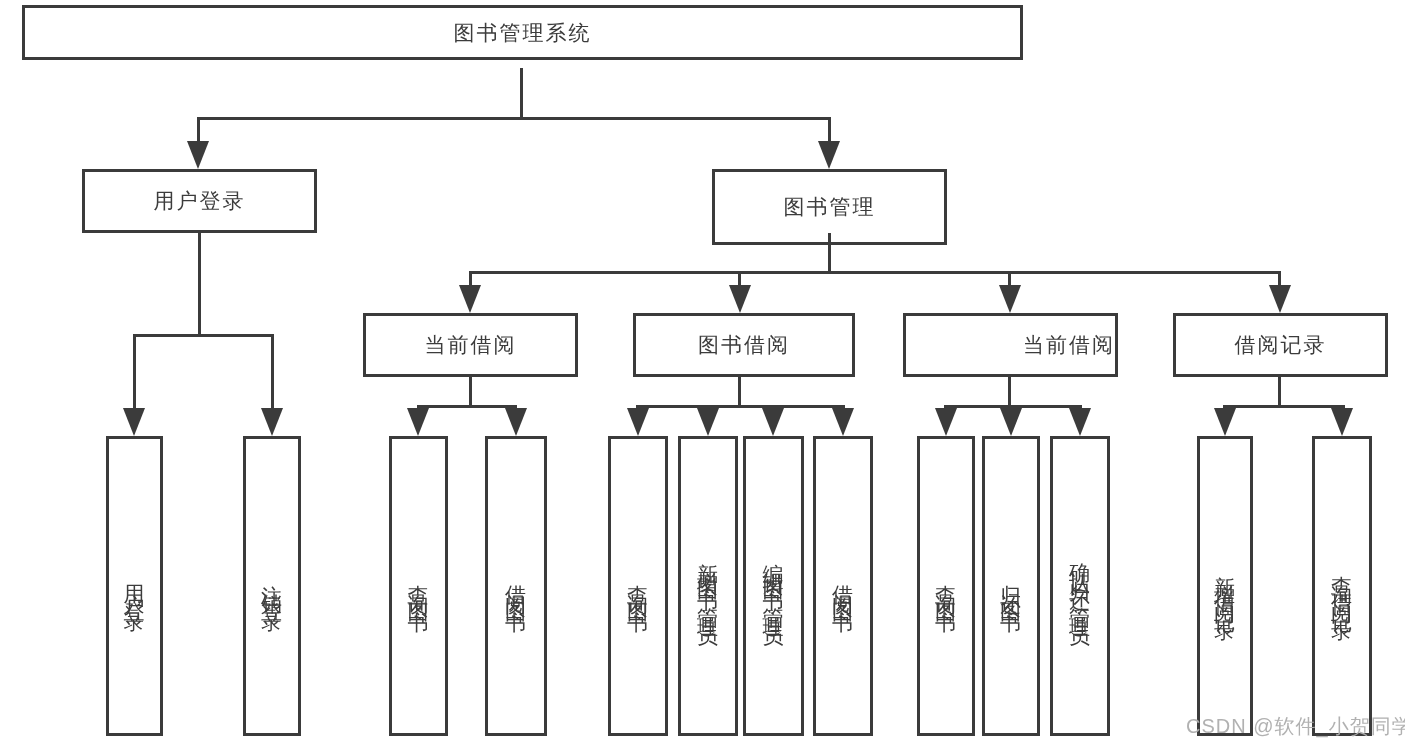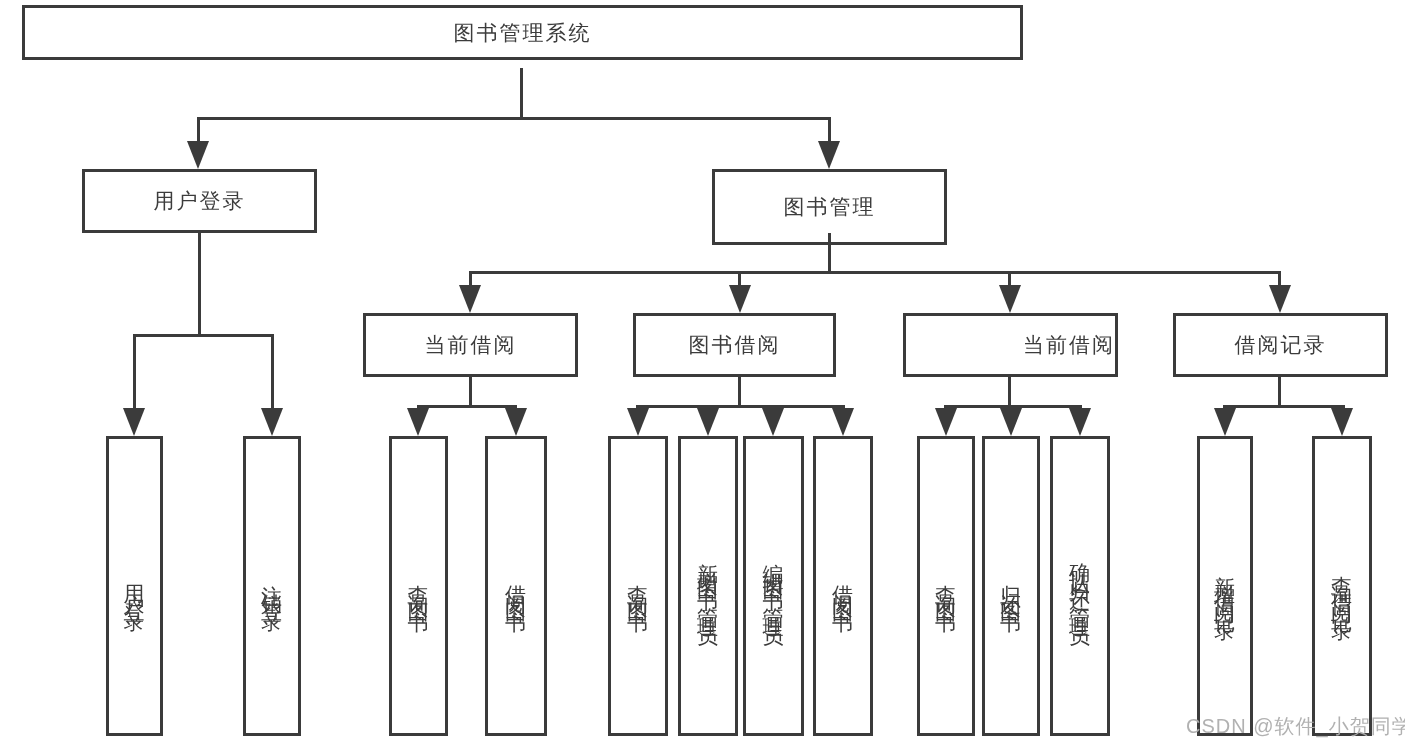--- a/index.html
+++ b/index.html
@@ -46,21 +46,21 @@
   <div class="box" style="left:82px;top:169px;width:235px;height:64px;">
     <span class="hlabel">用户登录</span>
   </div>
   <div class="box" style="left:712px;top:169px;width:235px;height:76px;">
     <span class="hlabel">图书管理</span>
   </div>
 
   <div class="box" style="left:363px;top:313px;width:215px;height:64px;">
     <span class="hlabel">当前借阅</span>
   </div>
-  <div class="box" style="left:633px;top:313px;width:203px;height:64px;text-align:right;">
+  <div class="box" style="left:633px;top:313px;width:222px;height:64px;text-align:right;">
     <span class="hlabel">图书借阅</span>
   </div>
   <div class="box" style="left:903px;top:313px;width:215px;height:64px;justify-content:flex-end;">
     <span class="hlabel">当前借阅</span>
   </div>
   <div class="box" style="left:1173px;top:313px;width:215px;height:64px;">
     <span class="hlabel">借阅记录</span>
   </div>
 
   <div class="box" style="left:106px;top:436px;width:57px;height:300px;">

